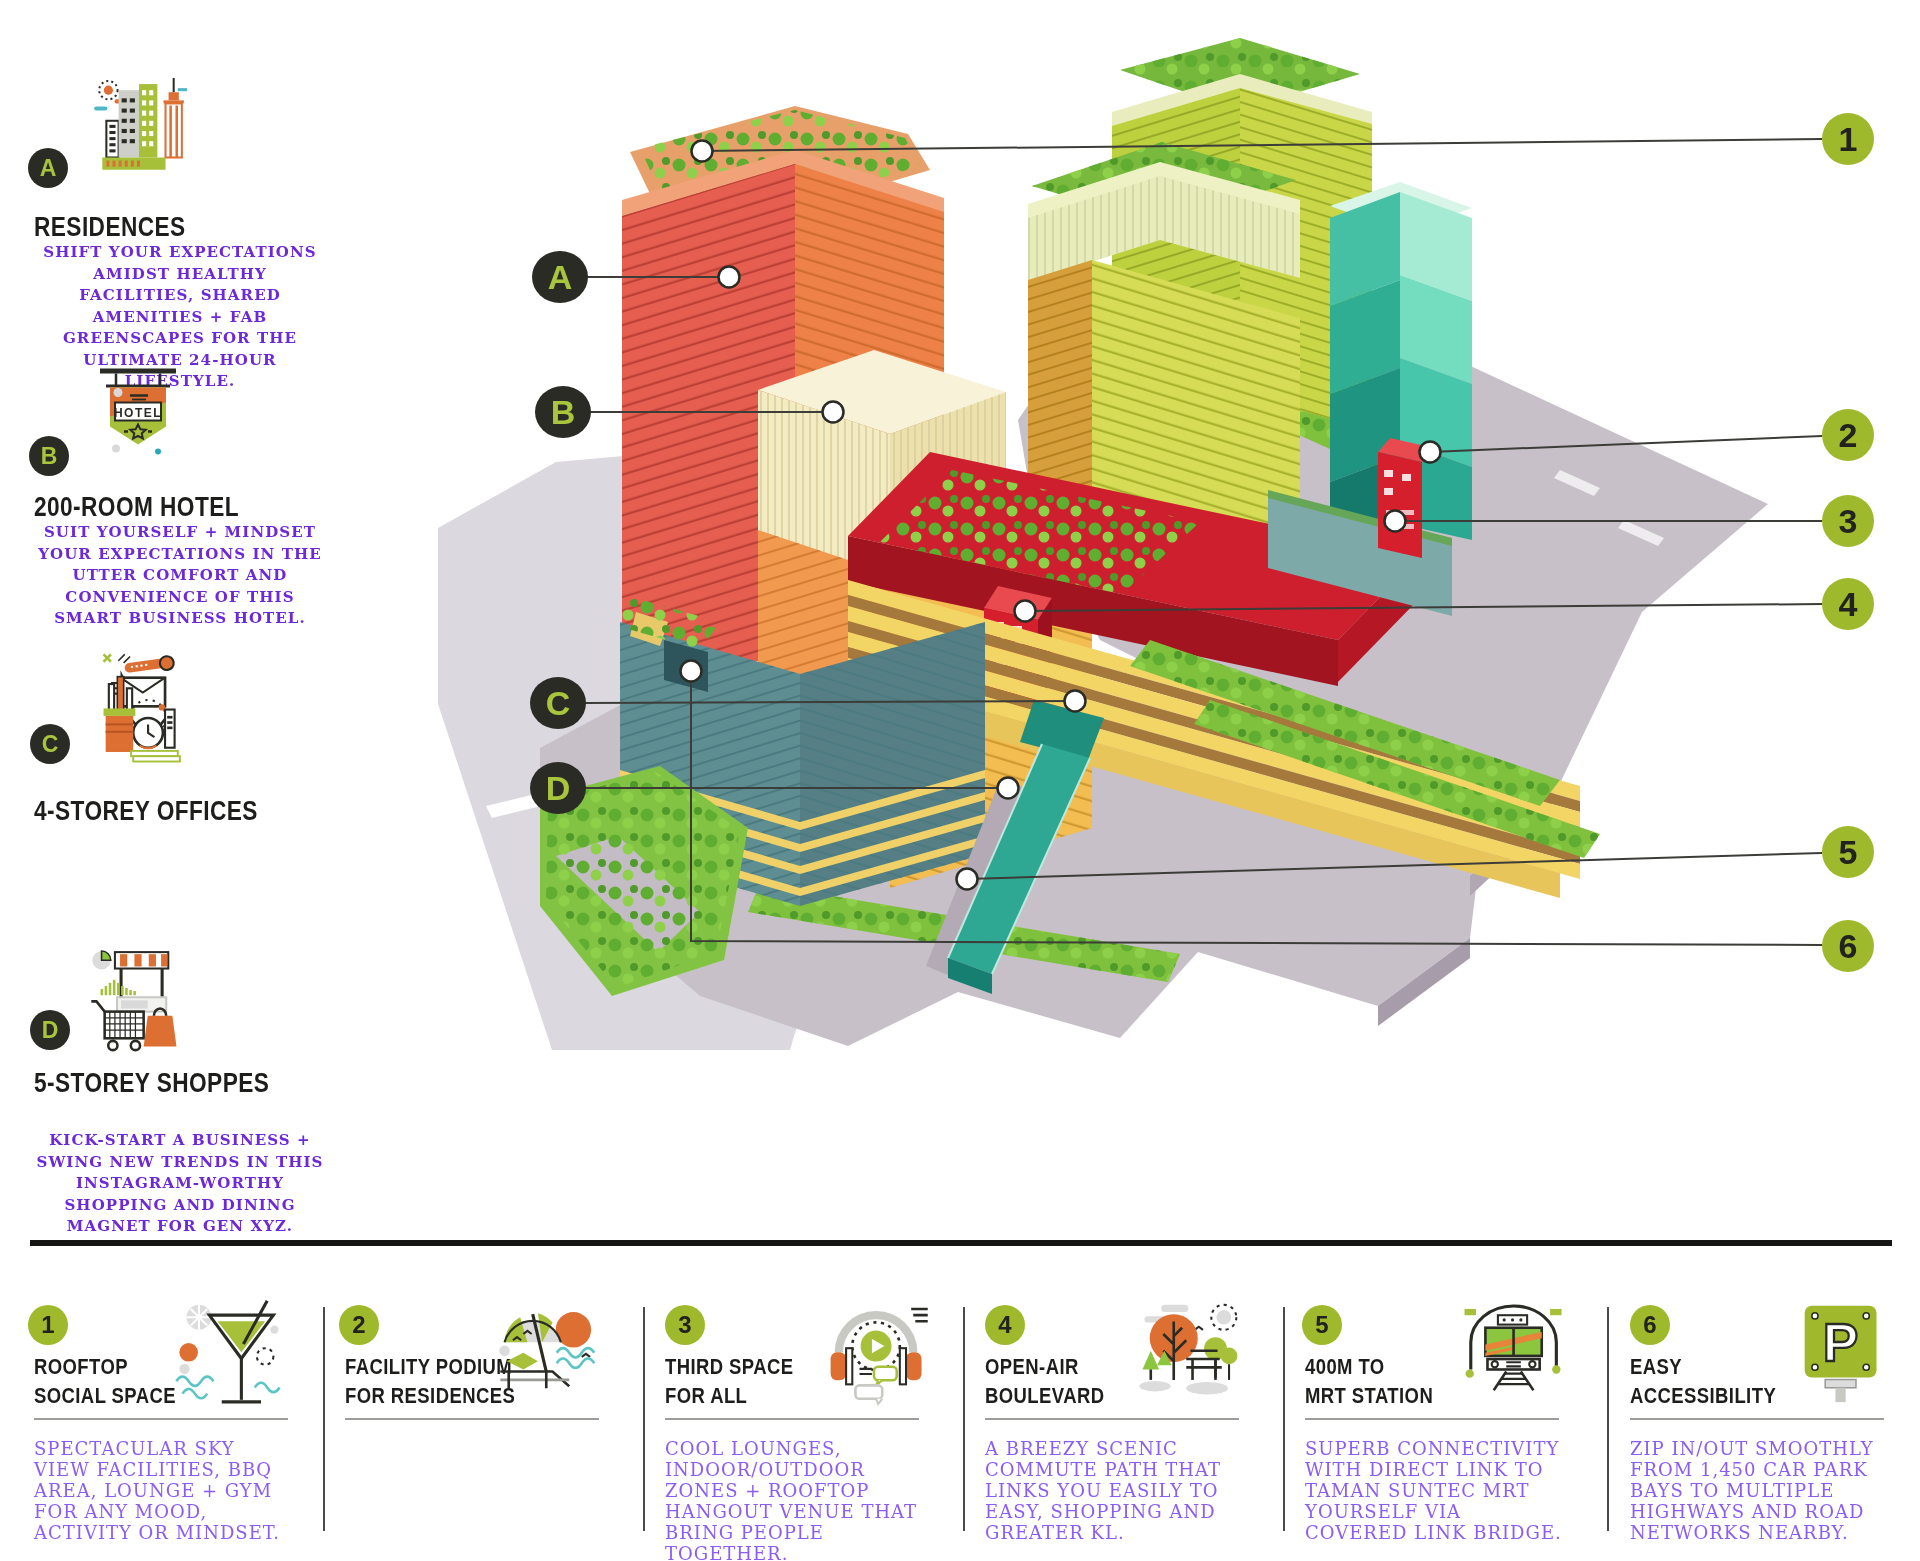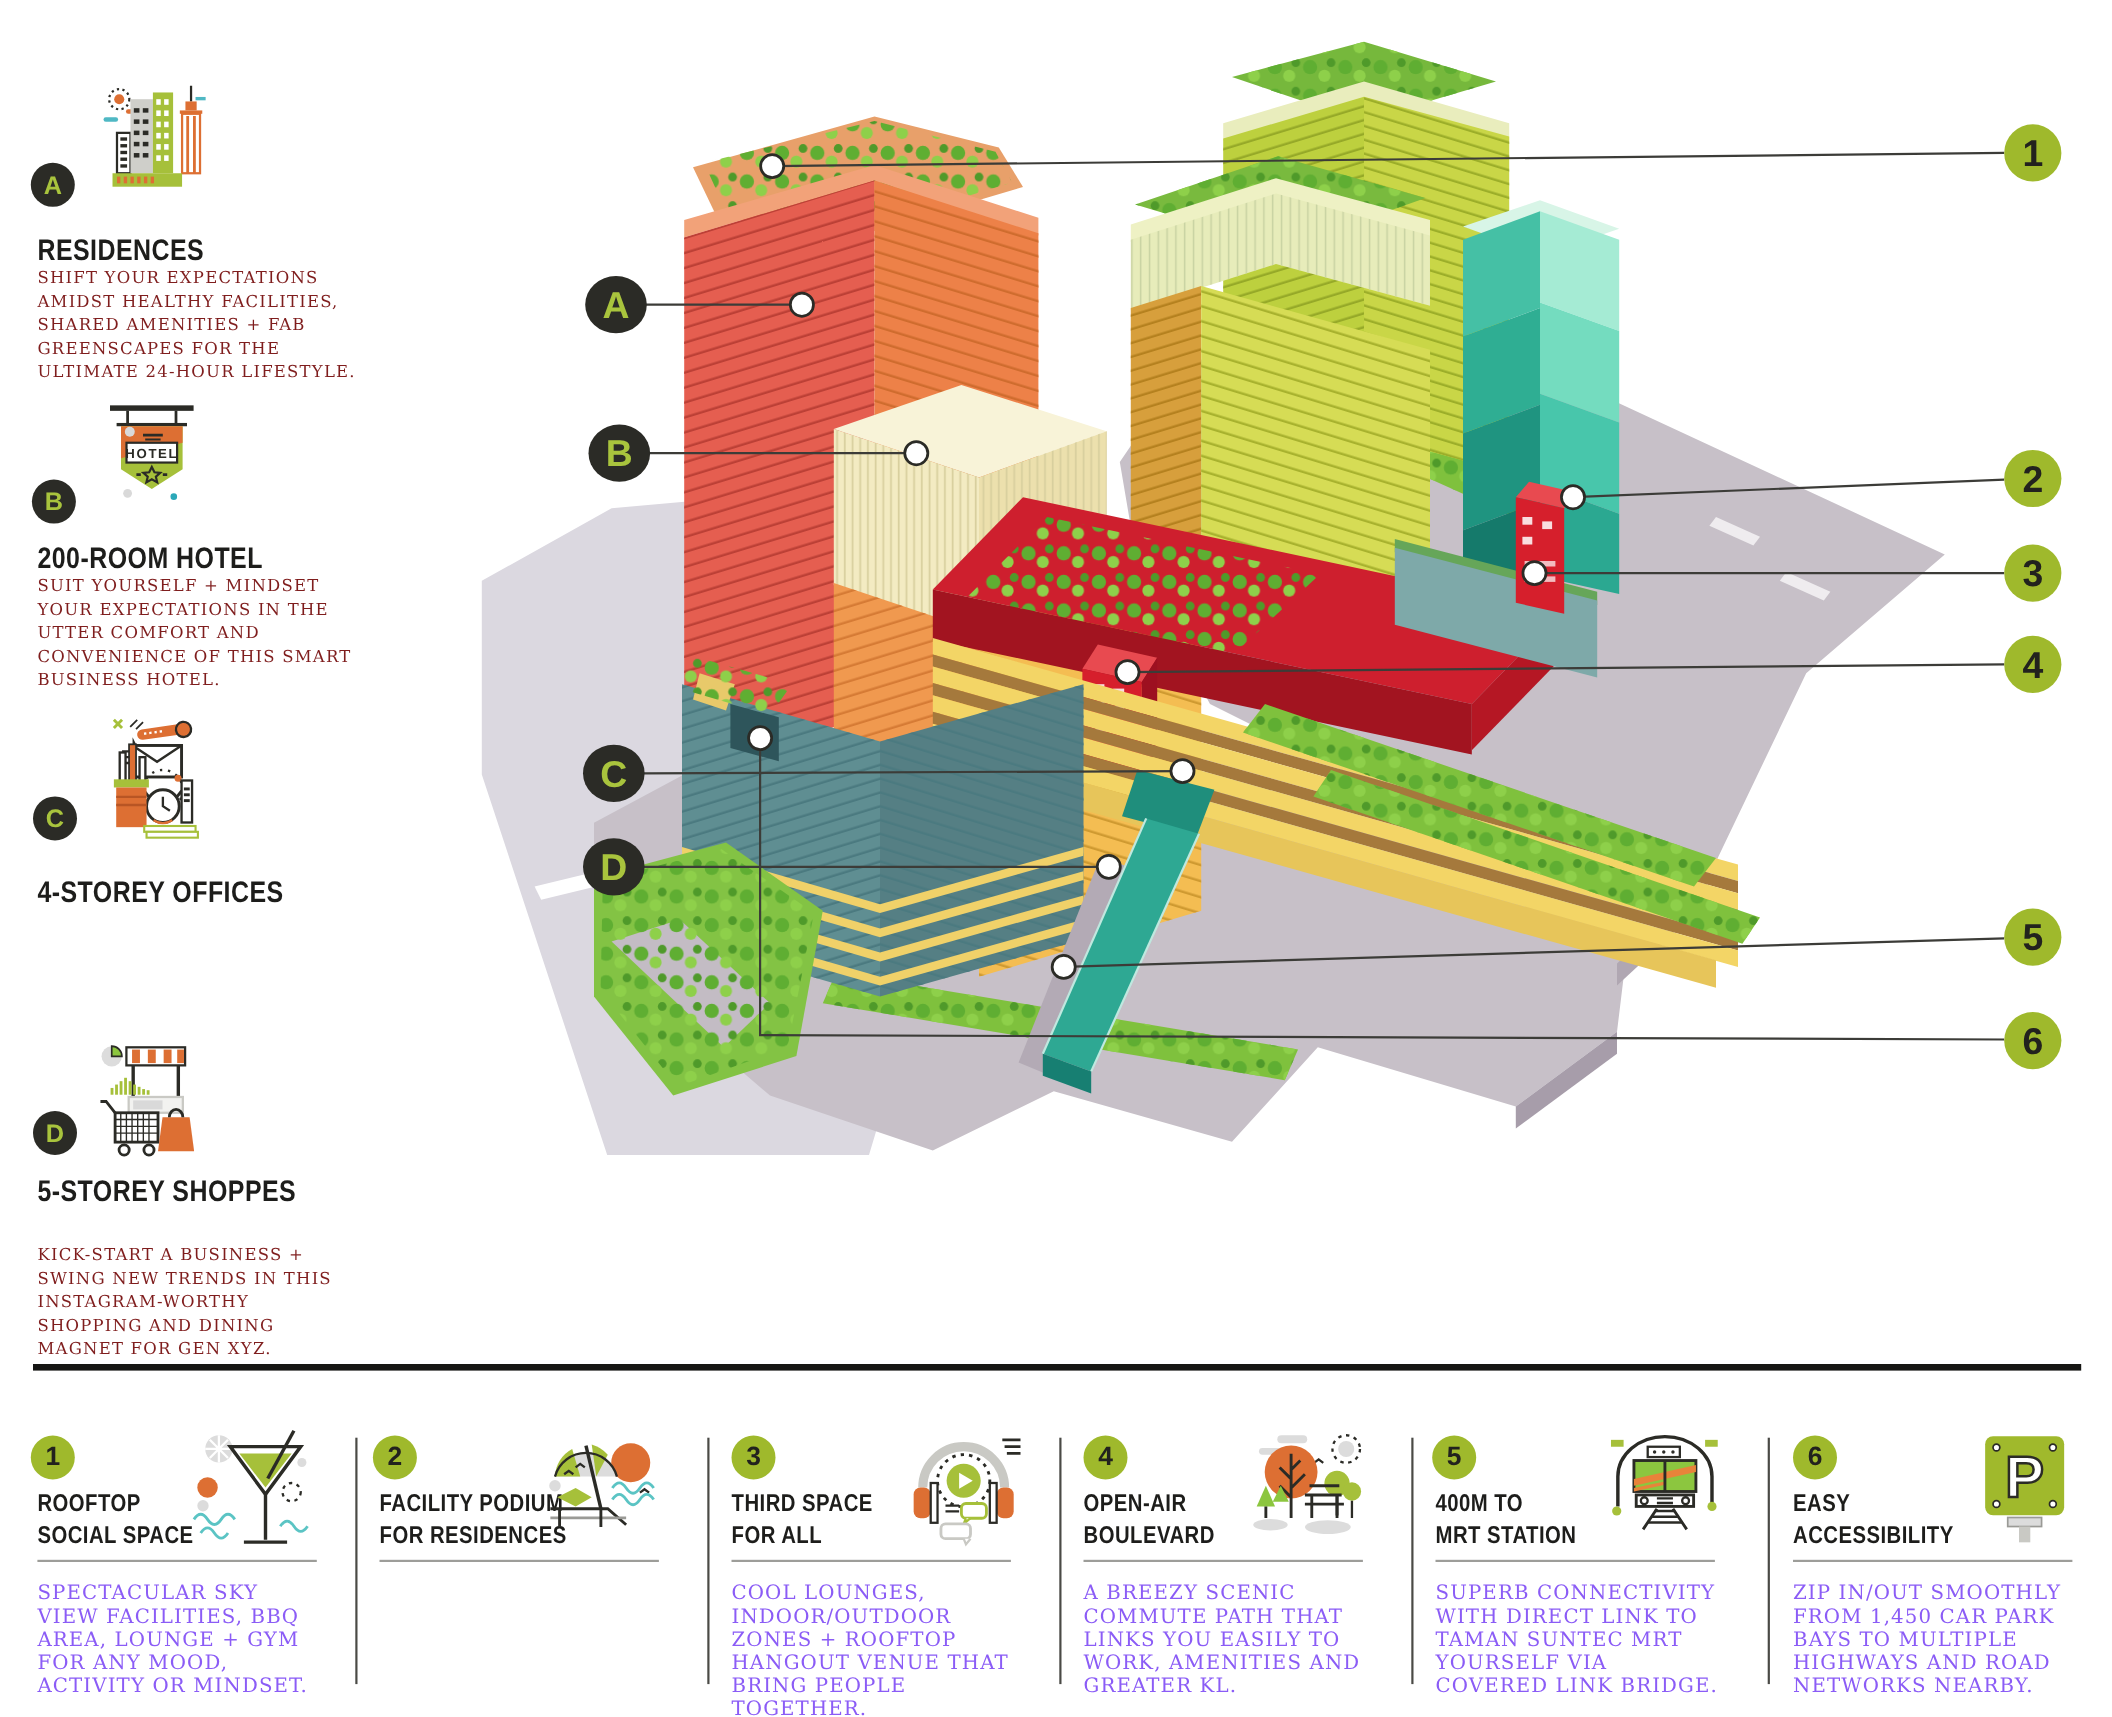--- a/index.html
+++ b/index.html
@@ -4,22 +4,22 @@
 <style>
   html,body{margin:0;padding:0;background:#fff;}
   .page{position:relative;width:1920px;height:1561px;background:#fff;overflow:hidden;
         font-family:"Liberation Sans",sans-serif;}
   .abs{position:absolute;}
   .badge{position:absolute;width:40px;height:40px;border-radius:50%;background:#2b2b26;
          color:#a9c43d;font-weight:bold;font-size:23px;display:flex;align-items:center;
          justify-content:center;font-family:"Liberation Sans",sans-serif;}
   .leg-head{position:absolute;font-weight:bold;font-size:27px;color:#1d1d1b;
             transform:scaleX(.84);transform-origin:0 0;white-space:nowrap;letter-spacing:.5px;}
-  .leg-body{position:absolute;width:292px;font-family:"DejaVu Serif",serif;font-weight:normal;
-            font-size:15px;line-height:21.5px;letter-spacing:1.1px;color:#7f1d1d;}
+  .leg-body{position:absolute;width:292px;font-family:"DejaVu Serif",serif;font-weight:bold;
+            font-size:15px;line-height:21.5px;letter-spacing:1.1px;color:#6d28d9;text-align:center;}
   .fcircle{position:absolute;width:40px;height:40px;border-radius:50%;background:#9fb92c;
            color:#22221e;font-weight:bold;font-size:24px;display:flex;align-items:center;
            justify-content:center;}
   .fhead{position:absolute;font-weight:bold;font-size:22px;line-height:29px;color:#1d1d1b;
          transform:scaleX(.84);transform-origin:0 0;white-space:nowrap;letter-spacing:.5px;}
   .fbody{position:absolute;width:262px;font-family:"DejaVu Serif",serif;font-weight:normal;
          font-size:18px;line-height:21px;letter-spacing:1px;color:#8b5cf6;}
   .frule{position:absolute;height:2px;background:#9d9d99;}
   .vdiv{position:absolute;width:2px;background:#4a4a46;}
   .bigrule{position:absolute;height:6px;background:#161614;}
@@ -548,21 +548,21 @@
     <path d="M10 66 L18 48 L26 66 Z" fill="#8cc63f"></path>
     <line x1="18" y1="66" x2="18" y2="76" stroke="#2b2b26" stroke-width="2.5"></line>
     <path d="M24 62 L31 48 L38 62 Z" fill="#8cc63f"></path>
     <path d="M52 56 H84 M52 64 H86 M56 48 H82" stroke="#2b2b26" stroke-width="2.5"></path>
     <line x1="58" y1="56" x2="58" y2="76" stroke="#2b2b26" stroke-width="2.5"></line>
     <line x1="80" y1="56" x2="80" y2="76" stroke="#2b2b26" stroke-width="2.5"></line>
     <ellipse cx="22" cy="82" rx="15" ry="5" fill="#dcdcdc"></ellipse>
     <ellipse cx="72" cy="84" rx="20" ry="6" fill="#dcdcdc"></ellipse>
   </svg>
   <div class="frule" style="left:985px;top:1418px;width:254px;"></div>
-  <div class="fbody" style="left:985px;top:1438px;">A BREEZY SCENIC COMMUTE PATH THAT LINKS YOU EASILY TO WORK, AMENITIES AND GREATER KL.</div>
+  <div class="fbody" style="left:985px;top:1438px;">A BREEZY SCENIC COMMUTE PATH THAT LINKS YOU EASILY TO EASY, SHOPPING AND GREATER KL.</div>
 
   <div class="fcircle" style="left:1302px;top:1305px;">5</div>
   <div class="fhead" style="left:1305px;top:1352px;">
     <div>400M TO</div>
     <div>MRT STATION</div>
   </div>
   <svg class="abs" style="left:1452px;top:1298px;" width="120" height="120" viewBox="0 0 115 110">
     <rect x="12" y="8" width="11" height="6" fill="#a6c03a"></rect>
     <rect x="94" y="8" width="11" height="6" fill="#a6c03a"></rect>
     <path d="M18 66 V40 a40 34 0 0 1 82 0 V66" fill="#fff" stroke="#2b2b26" stroke-width="3"></path>

